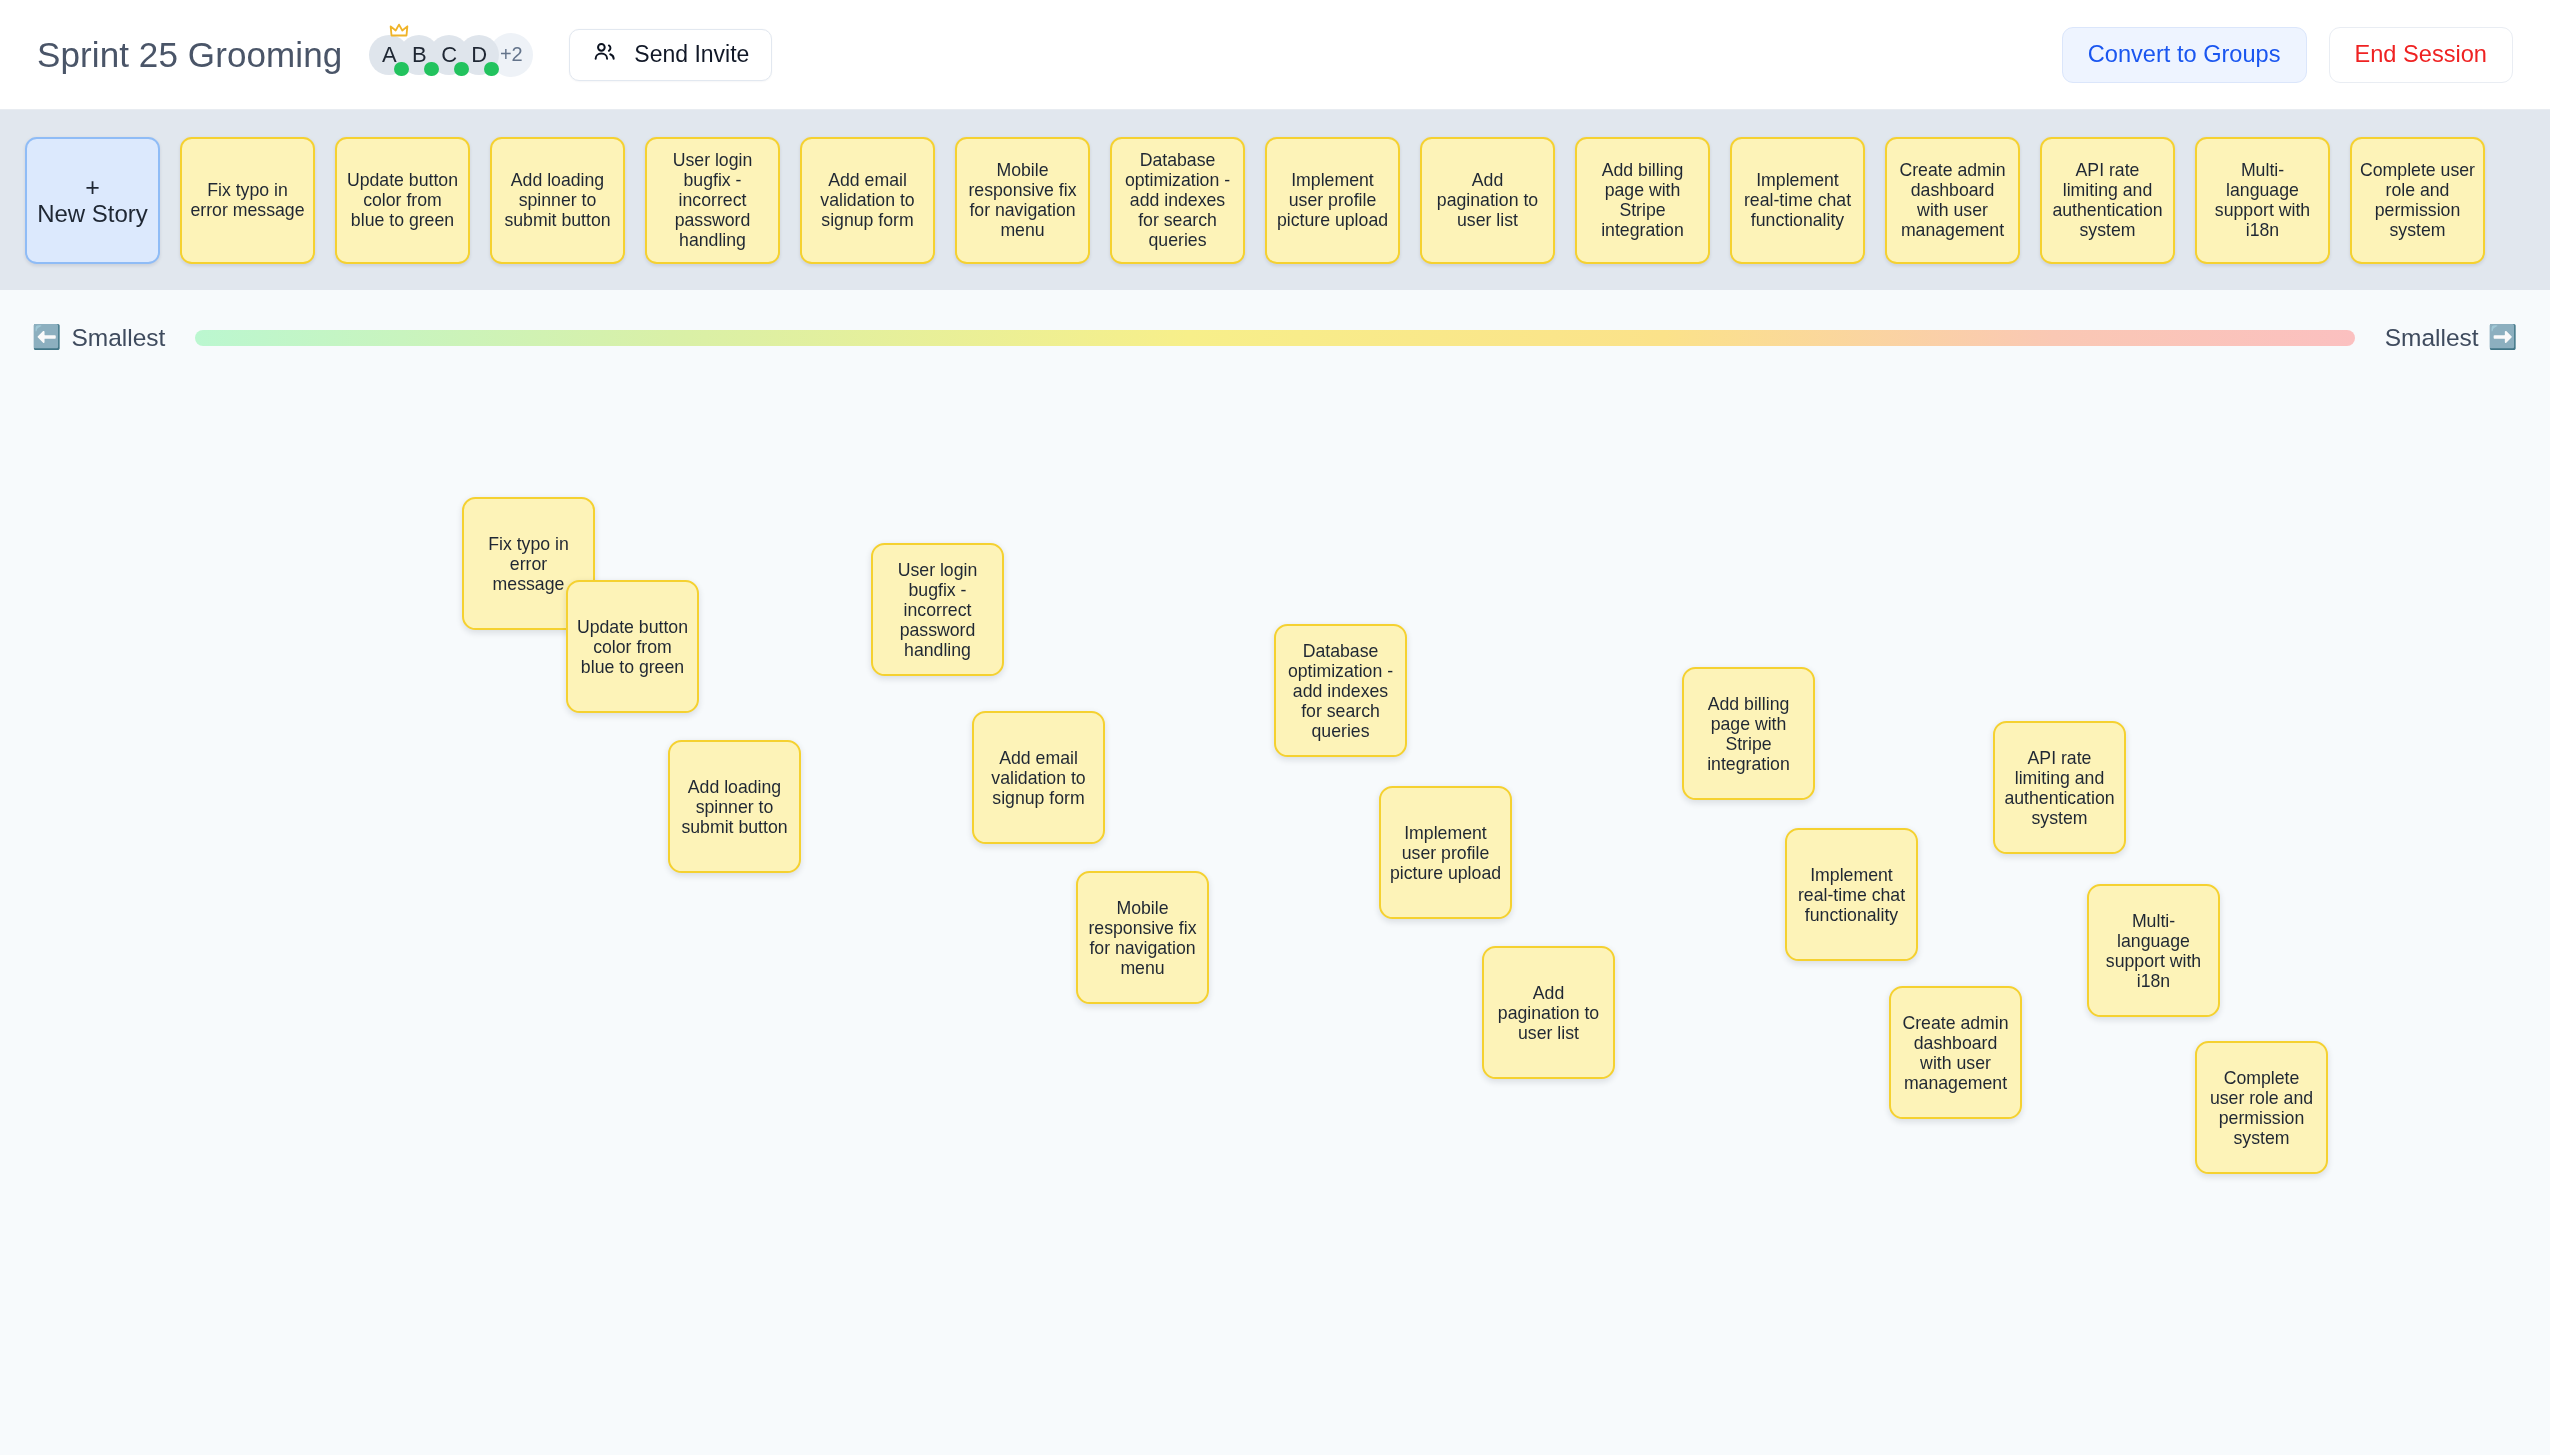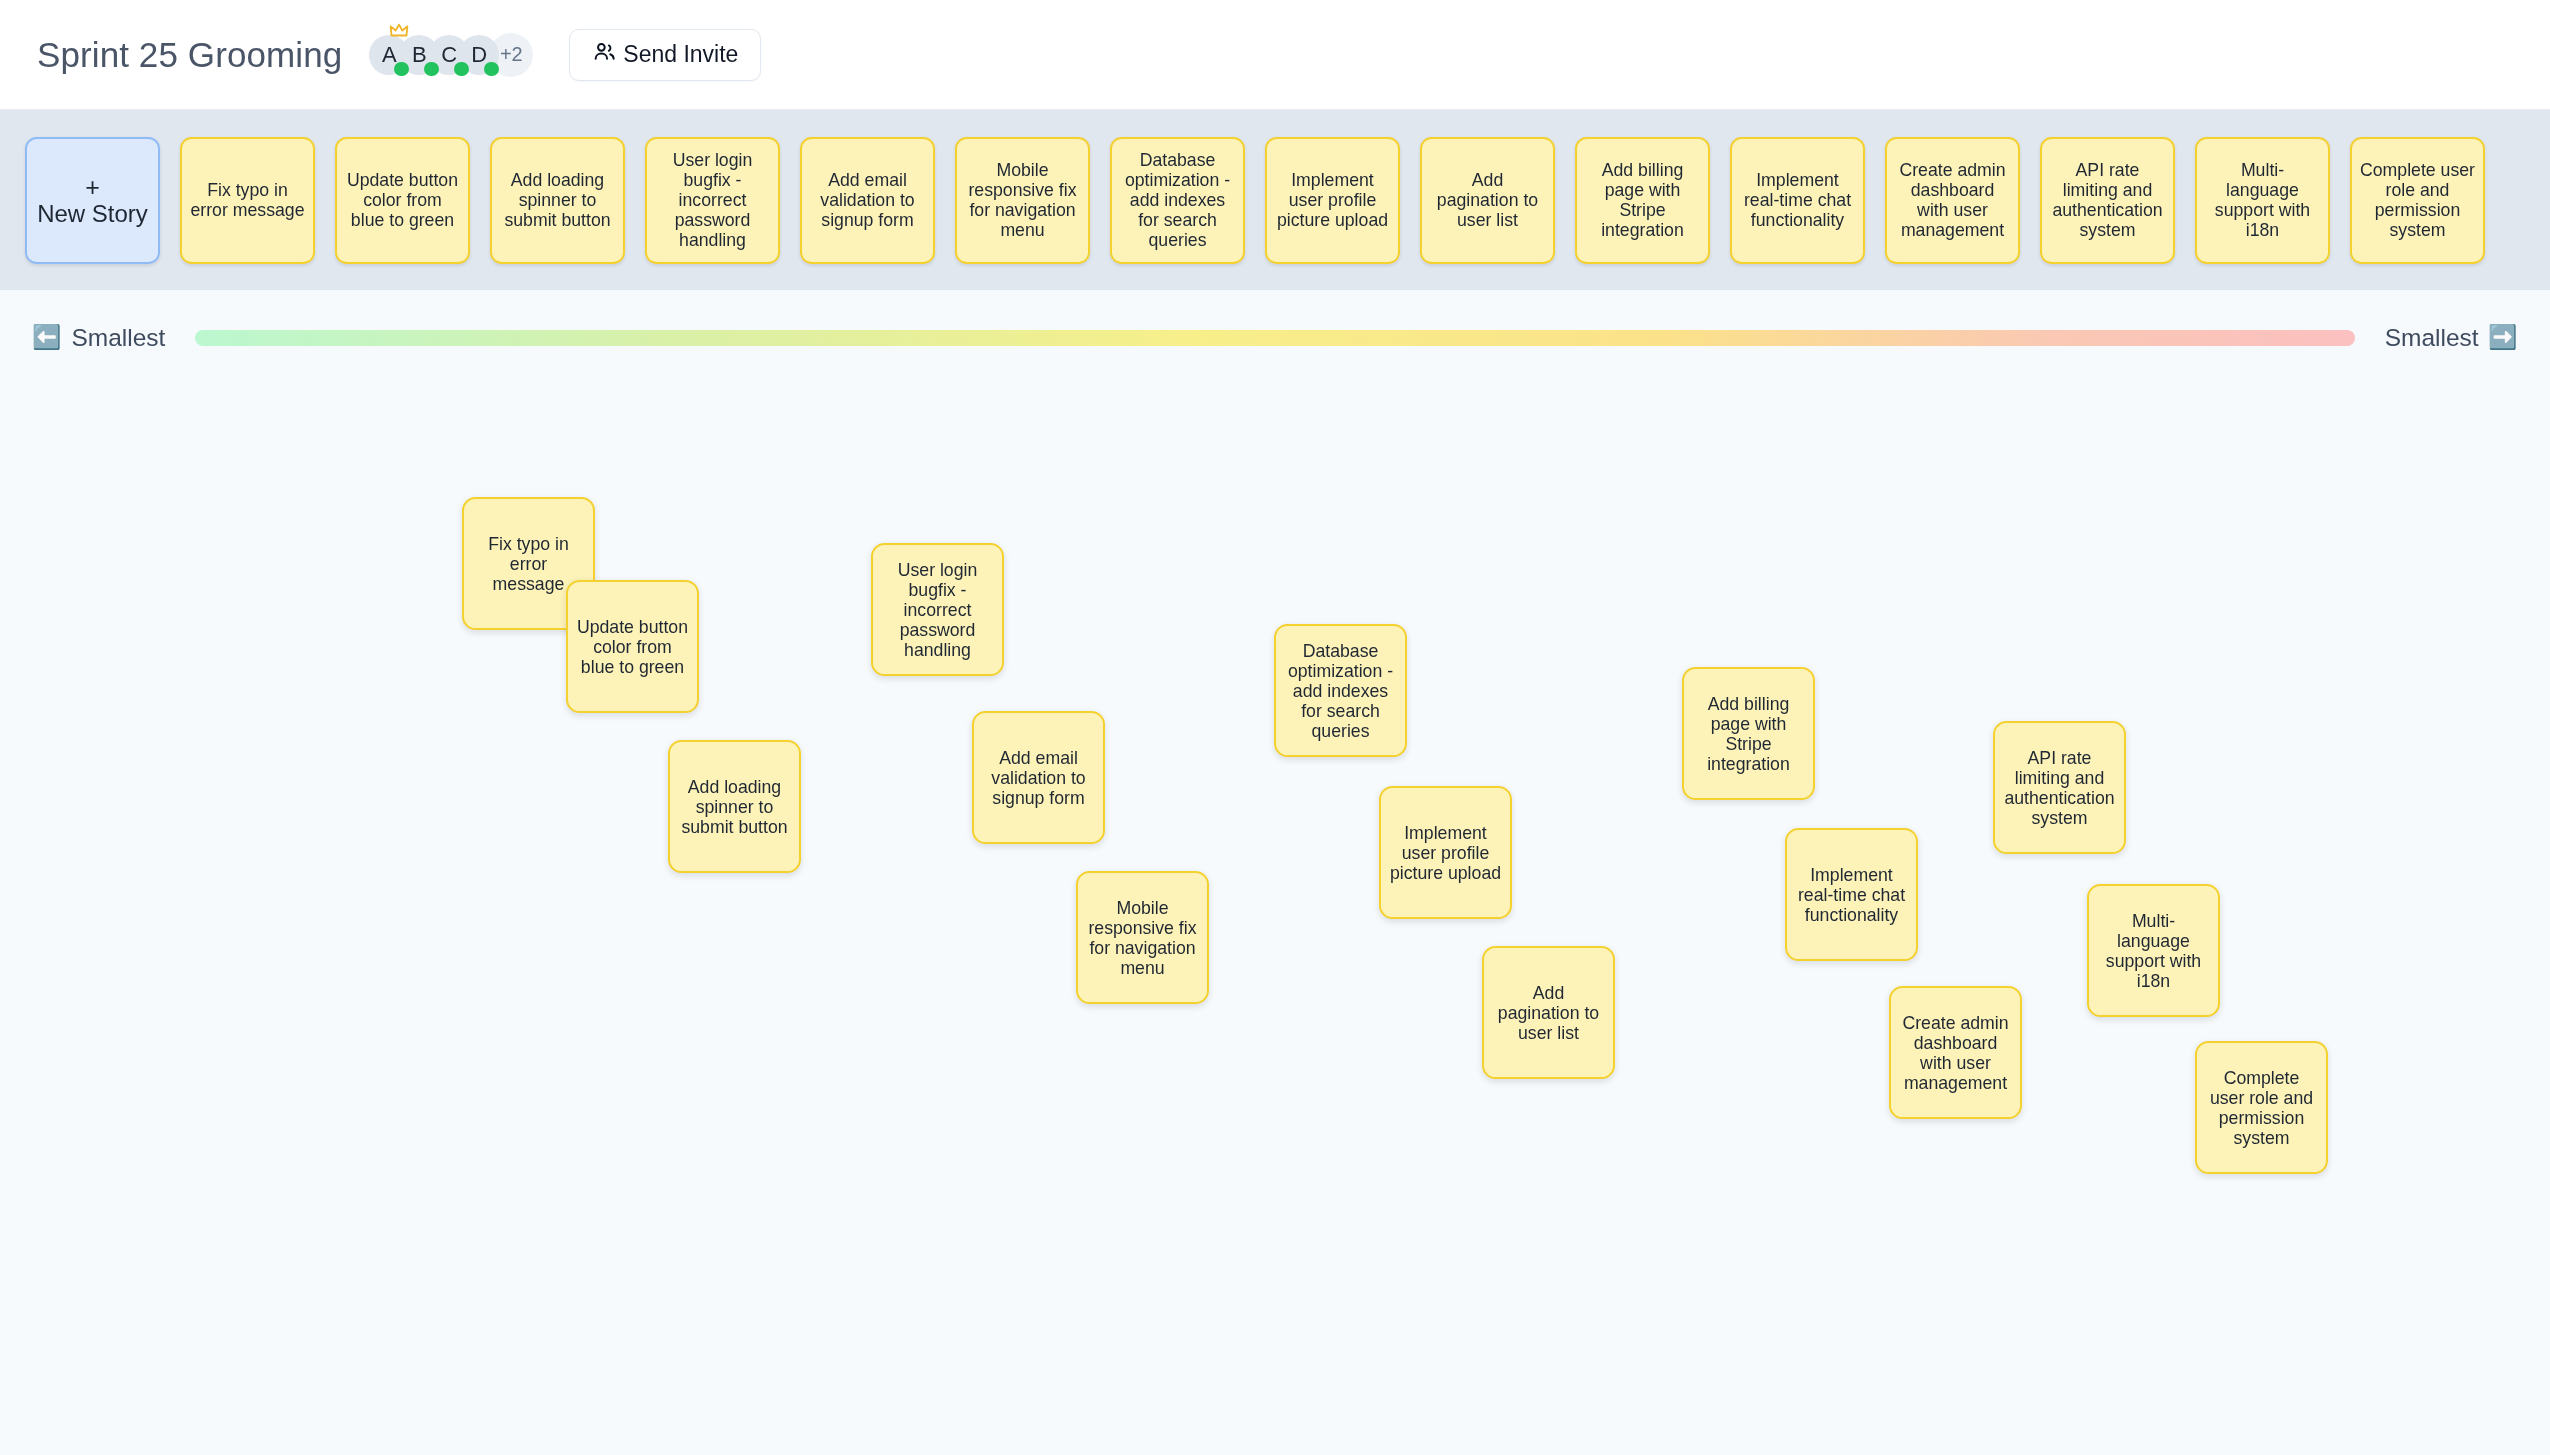--- a/index.html
+++ b/index.html
@@ -58,21 +58,21 @@
     top: -11.8px; left: 20px;
     width: 20px; height: 15px;
     color: #f0b429;
   }
 
   
   #send-invite-button {
     margin-left: 46px;
     height: 52px;
     padding: 0 22px;
-    display: flex; align-items: center; gap: 6px;
+    display: flex; align-items: center; gap: 17px;
     background: #ffffff;
     border: 0.8px solid #e2e8f0;
     border-radius: 10px;
     font-size: 23px;
     color: #111827;
     cursor: pointer;
     box-shadow: 0 0.8px 1.7px rgba(16,24,40,.04);
     white-space: nowrap;
   }
   #header-actions { margin-left: auto; display: flex; align-items: center; gap: 22px; }
@@ -223,20 +223,28 @@
       <svg width="25" height="25" viewBox="0 0 24 24" fill="none" stroke="#0b1220" stroke-width="1.9" stroke-linecap="round" stroke-linejoin="round">
         <circle cx="9" cy="8" r="3.2"></circle>
         <path d="M3.5 19c0-3 2.5-5 5.5-5s5.5 2 5.5 5"></path>
         <path d="M16.2 6.2a2.9 2.9 0 0 1 0 5.1"></path>
         <path d="M17.5 14.6c2 .7 3.3 2.3 3.3 4.4"></path>
       </svg>
     </span>
     <span>Send Invite</span>
   </div>
 
+  <div id="header-actions">
+    <div class="hdr-btn" id="convert-to-groups-button">
+      <span>Convert to Groups</span>
+    </div>
+    <div class="hdr-btn" id="end-session-button">
+      <span>End Session</span>
+    </div>
+  </div>
 </div>
 
 <div id="story-tray">
   <div id="new-story-card" class="tray-card">
     <span id="new-story-plus">+</span>
     <span id="new-story-label">New Story</span>
   </div>
 
 <div class="tray-card story">
       <span>Fix typo in error message</span>

